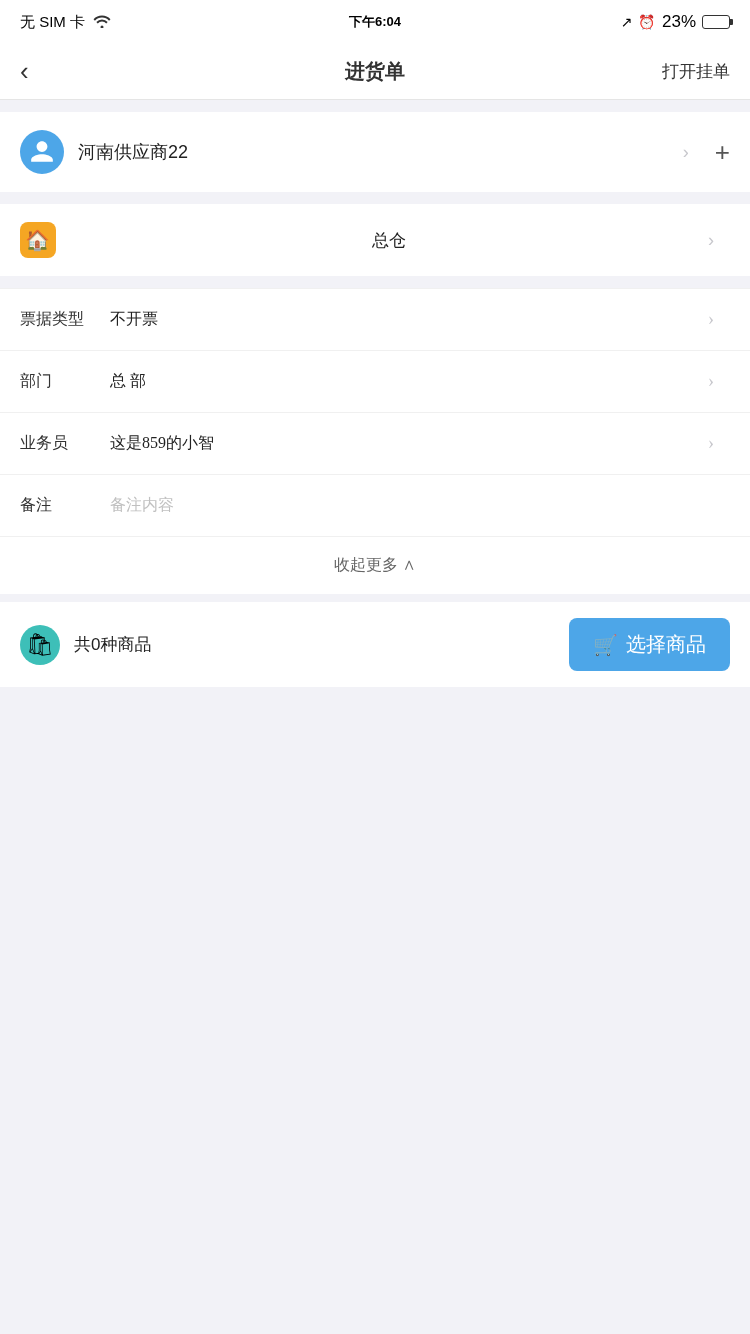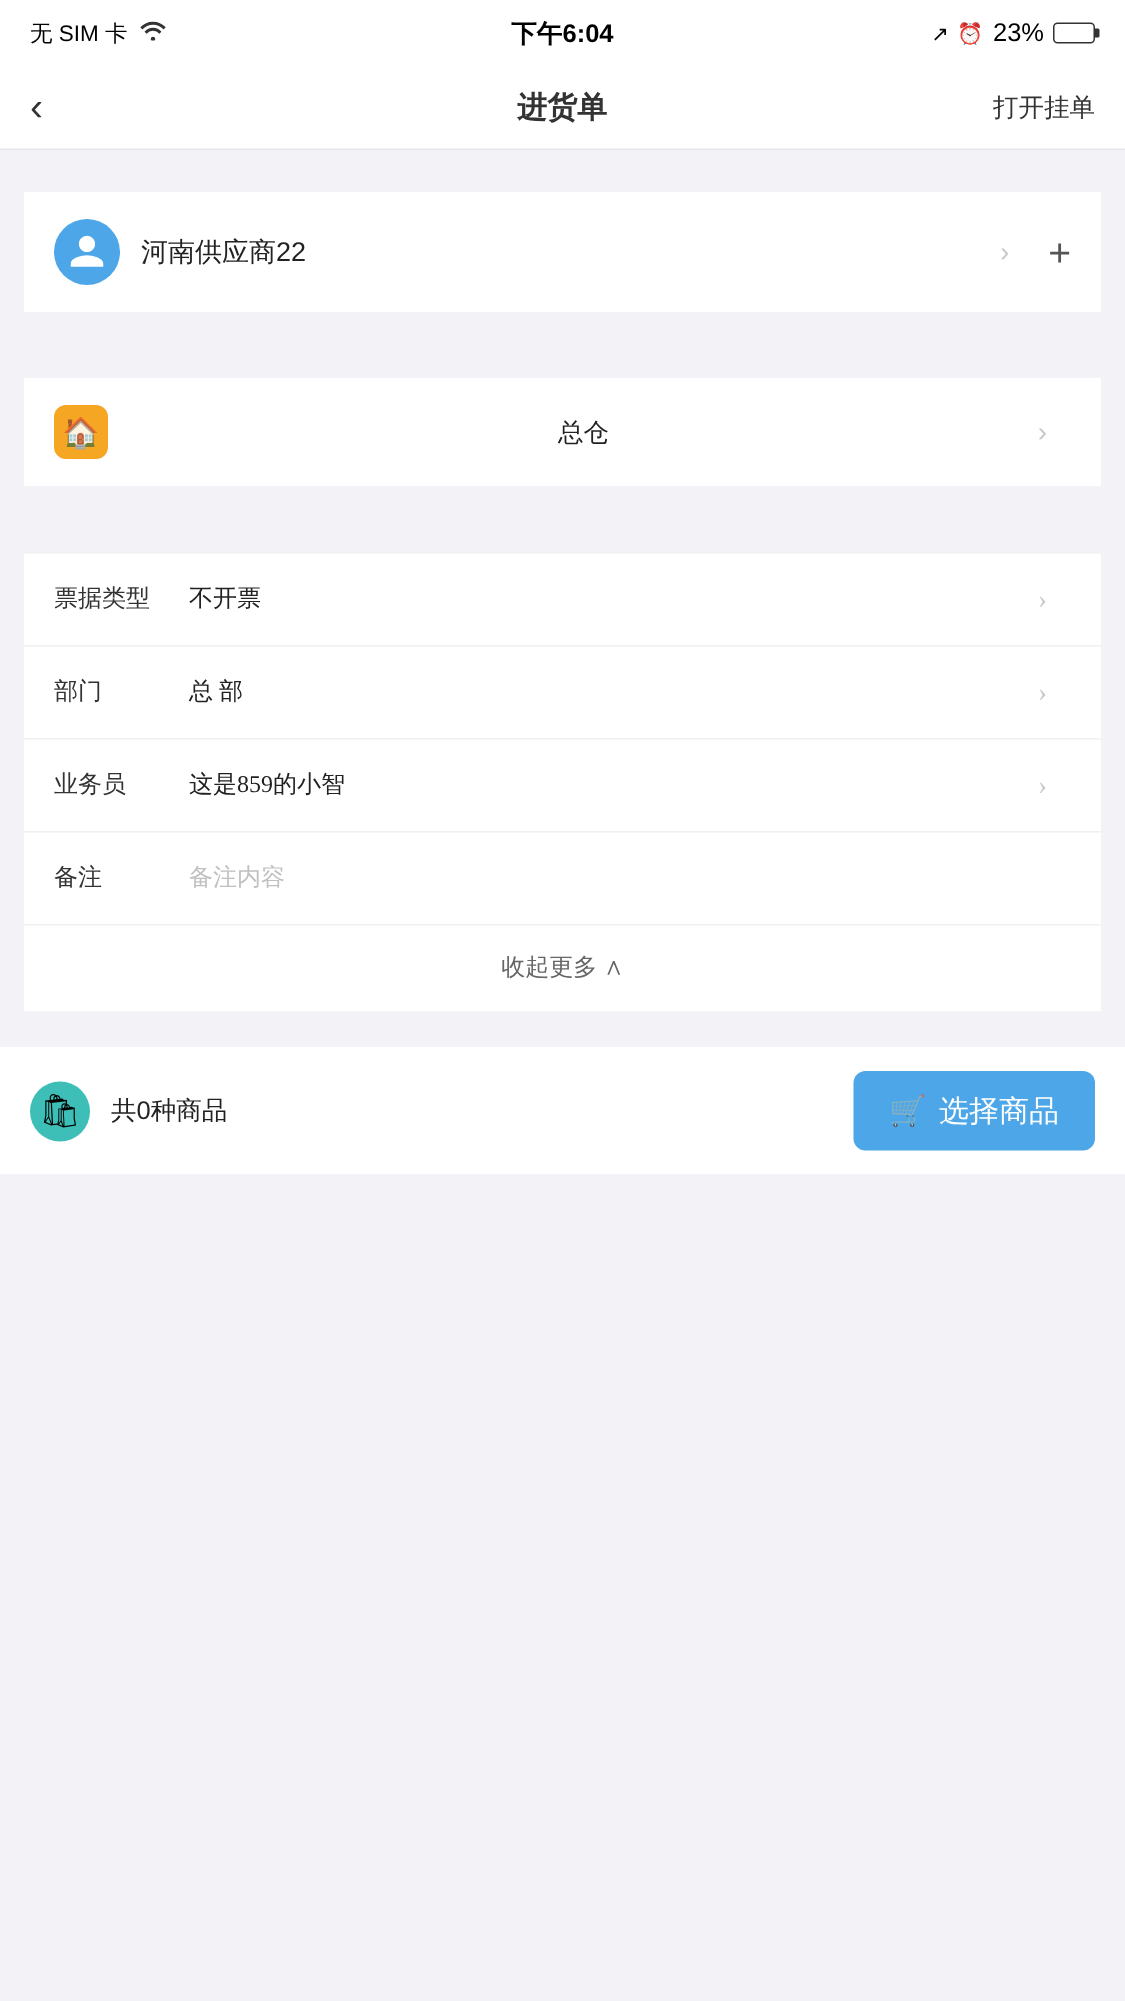--- a/index.html
+++ b/index.html
@@ -24,21 +24,21 @@
       font-weight: 500;
       gap: 36px;
     }
     .status-left {
       display: flex;
       align-items: center;
       gap: 8px;
       font-size: 15px;
     }
     .status-center {
-      font-size: 17px;
+      font-size: 13px;
       font-weight: 600;
       position: absolute;
       left: 50%;
       transform: translateX(-50%);
     }
     .status-right {
       display: flex;
       align-items: center;
       gap: 6px;
       font-size: 14px;
@@ -101,21 +101,21 @@
 
     
     .section-gap {
       height: 12px;
       background: #f2f2f7;
     }
 
     
     .card {
       background: #d946ef;
-      margin: 16px;
+      margin: 0;
     }
 
     
     .supplier-row {
       display: flex;
       align-items: center;
       padding: 18px 20px;
       background: #fff;
     }
     .supplier-avatar {

